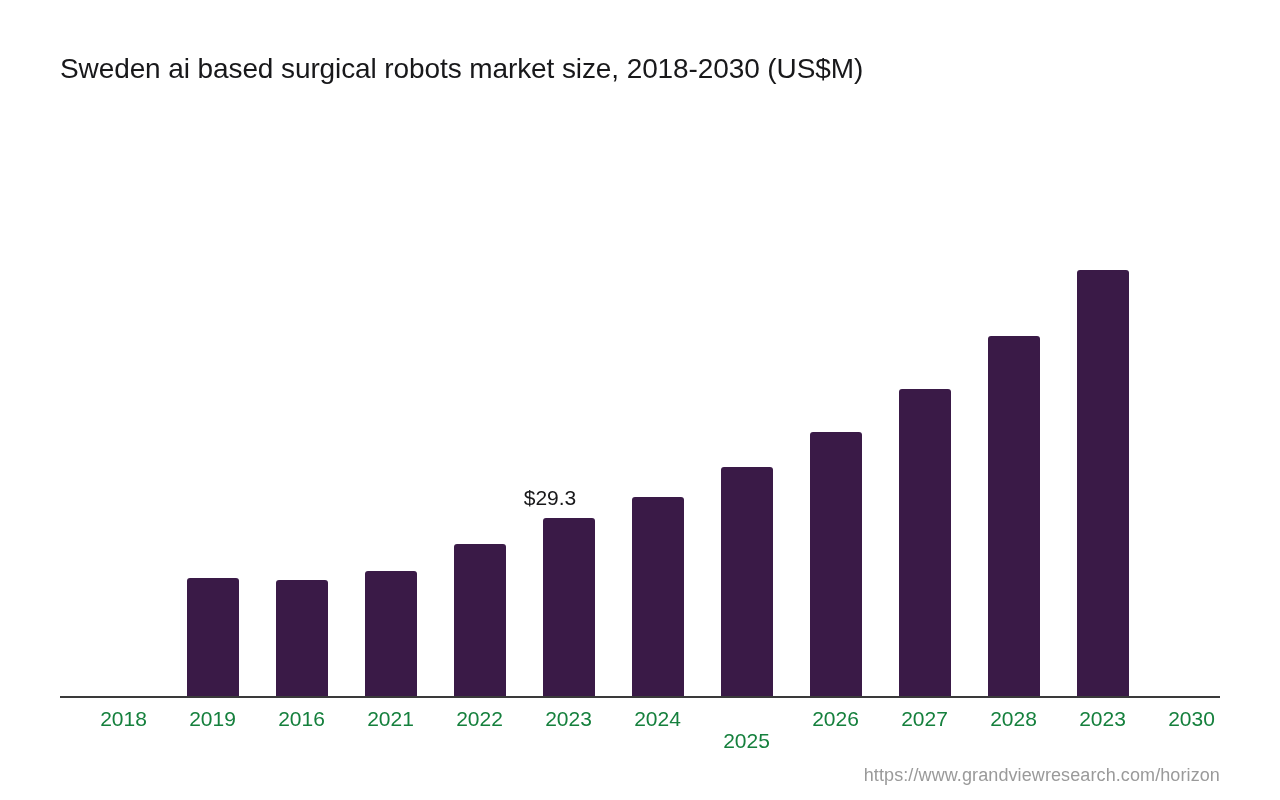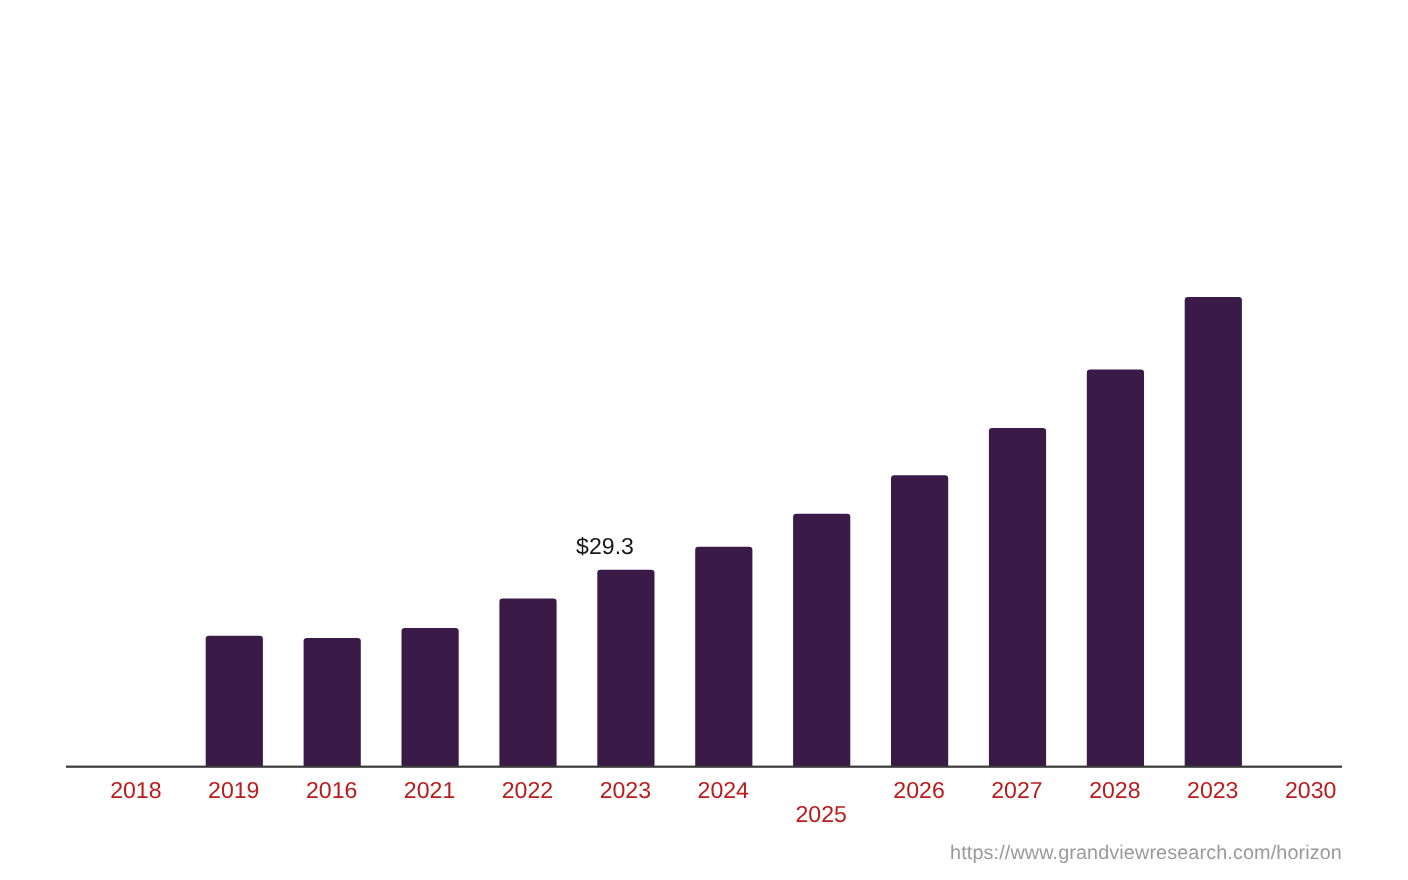--- a/index.html
+++ b/index.html
@@ -162,37 +162,38 @@
     top: 707px;
     width: 1160px;
     height: 34px;
   }
   .xtick {
     position: absolute;
     top: 0;
     width: 89px;
     text-align: center;
     font-size: 21px;
-    color: #b91c1c;
+    color: #15803d;
   }
 
   
   .footer-url {
     position: absolute;
     right: 60px;
     top: 765px;
     font-size: 18px;
     color: #9a9a9a;
     letter-spacing: 0.1px;
   }
 </style>
 </head>
 <body>
 
 <div class="header">
+  <div class="chart-title">Sweden ai based surgical robots market size, 2018-2030 (US$M)</div>
 
 </div>
 
 <div class="plot">
   <div class="bars" id="bars">
       <div class="bar-slot" style="left: 108px;">
         <div class="bar" title="$17.2" style="height: 119px; background: rgb(58, 26, 71);"></div>
       </div>
       <div class="bar-slot" style="left: 197px;">
         <div class="bar" title="$16.9" style="height: 117px; background: rgb(58, 26, 71);"></div>

